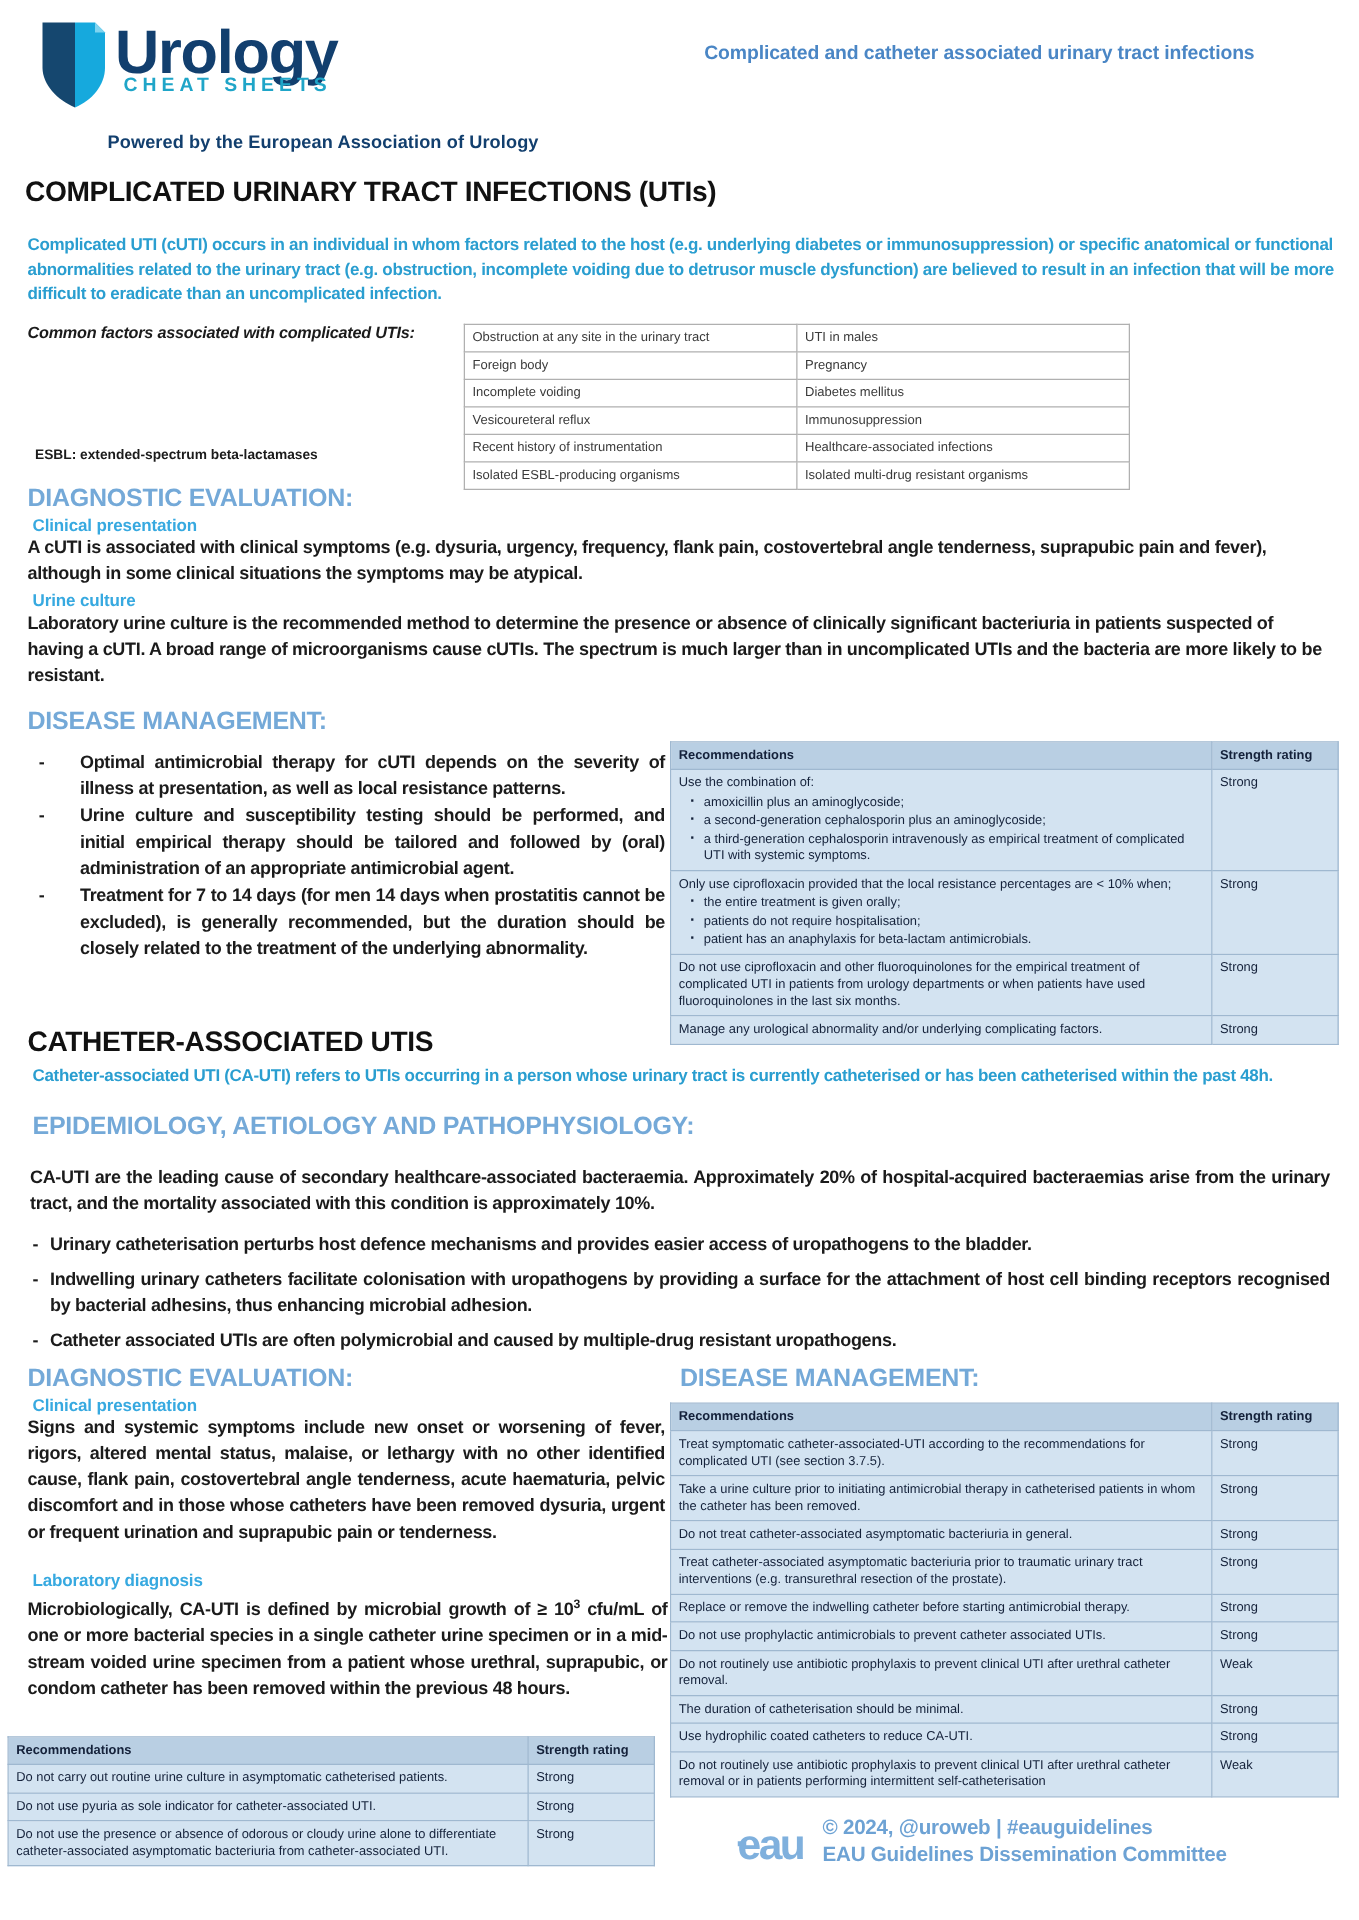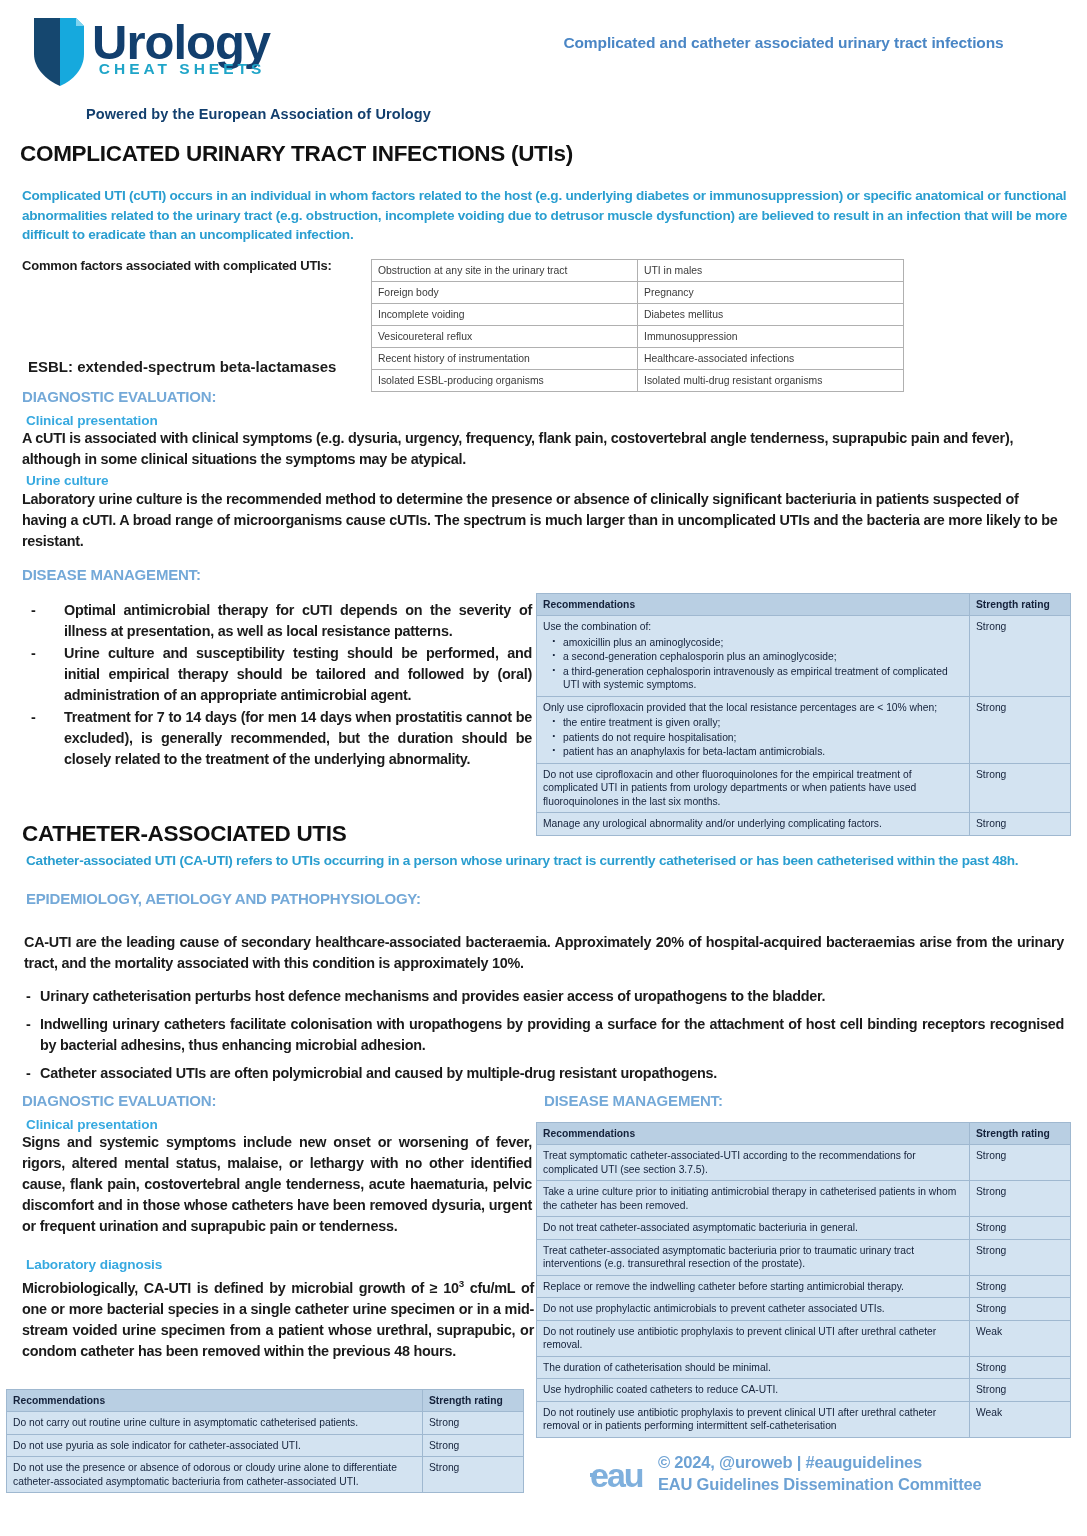--- a/index.html
+++ b/index.html
@@ -45,31 +45,31 @@
 
   
   .h1-black{
     font-size:22.5px;font-weight:bold;color:#111111;letter-spacing:-0.3px;
   }
   .def-blue{
     font-size:13.6px;font-weight:bold;color:#2a9ed0;line-height:19.5px;
     letter-spacing:-0.25px;
   }
   .h2-blue{
-    font-size:15px;font-weight:bold;color:#74a9d8;letter-spacing:-0.2px;
+    font-size:20px;font-weight:bold;color:#74a9d8;letter-spacing:-0.2px;
   }
   .h3-cyan{
     font-size:13.6px;font-weight:bold;color:#37a9e0;letter-spacing:-0.1px;
   }
   .body-text{
     font-size:14.4px;font-weight:bold;color:#1b1b1b;line-height:21px;
     letter-spacing:-0.25px;
   }
   .body-just{text-align:justify;}
-  .tiny-note{font-size:15px;font-weight:bold;color:#1b1b1b;}
+  .tiny-note{font-size:11px;font-weight:bold;color:#1b1b1b;}
   .lbl-bold{font-size:13px;font-weight:bold;color:#1b1b1b;letter-spacing:-0.2px;}
 
   
   .tbl-plain{border-collapse:collapse;width:100%;table-layout:fixed;}
   .tbl-plain td{
     border:1px solid #b0b0b0;
     font-size:10.4px;color:#3a3a3a;font-weight:normal;
     padding:4px 6px;height:12px;line-height:13px;
   }
 
@@ -107,21 +107,21 @@
   .dash-list2 li{
     position:relative;padding-left:14px;margin-bottom:7px;text-align:justify;
   }
   .dash-list2 li:before{
     content:"-";position:absolute;left:0px;top:0;font-weight:bold;
   }
 
   
   #sec1-title{position:absolute;left:20px;top:141px;}
   #sec1-def{position:absolute;left:22px;top:186px;width:1050px;}
-  #common-label{position:absolute;left:22px;top:258px;}
+  #common-label{position:absolute;left:22px;top:258px;font-style:italic;}
   #common-table{position:absolute;left:371px;top:259px;width:533px;}
   #esbl-note{position:absolute;left:28px;top:358px;}
   #diag1-h2{position:absolute;left:22px;top:388px;}
   #diag1-h3a{position:absolute;left:26px;top:413px;}
   #diag1-p1{position:absolute;left:22px;top:428px;width:1042px;}
   #diag1-h3b{position:absolute;left:26px;top:473px;}
   #diag1-p2{position:absolute;left:22px;top:489px;width:1042px;}
   #dm1-h2{position:absolute;left:22px;top:566px;}
   #dm1-list{position:absolute;left:22px;top:600px;width:510px;}
   #dm1-table{position:absolute;left:536px;top:593px;width:535px;}

